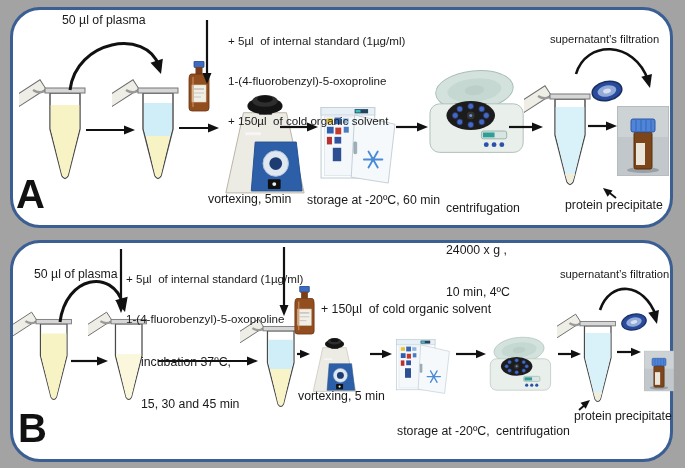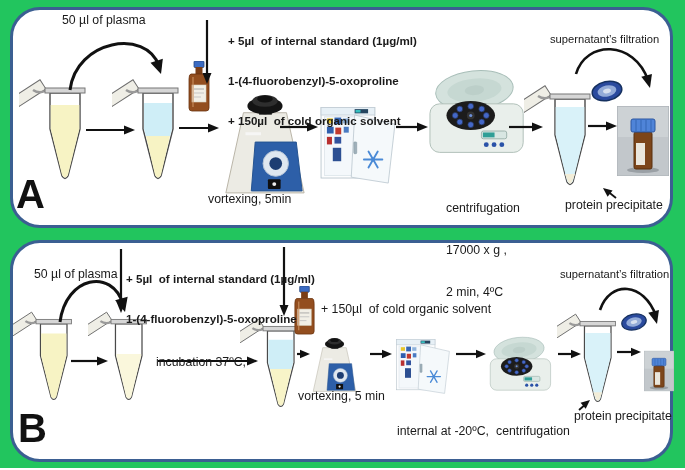--- a/index.html
+++ b/index.html
@@ -1,22 +1,22 @@
 <!DOCTYPE html>
 <html><head>
 <meta charset="utf-8">
 <style>
   html,body{margin:0;padding:0;background:#fff;}
-  #canvas{position:relative;width:685px;height:468px;background:#22c55e;overflow:hidden;}
+  #canvas{position:relative;width:685px;height:468px;background:#a3a3a3;overflow:hidden;}
   .panel{position:absolute;border:3px solid #3b5f92;border-radius:30px;background:#fff;z-index:1;box-sizing:border-box;}
   .dev{position:absolute;z-index:2;}
   #arrows{position:absolute;left:0;top:0;z-index:5;pointer-events:none;}
   .t{position:absolute;font-family:"Liberation Sans",sans-serif;color:#1a1a1a;white-space:pre;z-index:6;}
   .f12{font-size:12.3px;line-height:14px;}
-  .f11{font-size:11.6px;line-height:13.2px;font-weight:bold;}
+  .f11{font-size:11.6px;line-height:13.2px;}
   .f10{font-size:11.2px;line-height:12.6px;}
   .letter{font-family:"Liberation Sans",sans-serif;font-weight:bold;font-size:40px;color:#111;z-index:6;position:absolute;}
   sub{font-size:8px;}
 </style>
 </head>
 <body>
 
 <svg width="0" height="0" style="position:absolute" aria-hidden="true">
   <defs>
     <symbol id="sym-vortex" viewBox="0 0 90 105">
@@ -337,41 +337,43 @@
     </g>
   </svg>
 
   <div class="t f12" style="left:62px;top:13px">50 µl of plasma</div>
   <div class="t f11" style="left:228px;top:8px">
     <div>+ 5µl  of internal standard (1µg/ml)</div>
     <div>1-(4-fluorobenzyl)-5-oxoproline</div>
     <div>+ 150µl  of cold organic solvent</div>
   </div>
   <div class="t f12" style="left:208px;top:192px">vortexing, 5min</div>
+  <div class="t f12" style="left:307px;top:193px">storage at -20ºC, 60 min</div>
   <div class="t f12" style="left:446px;top:173px">
     <div>centrifugation</div>
-    <div>17000 x g ,</div>
-    <div>2 min, 4ºC</div>
+    <div>24000 x g ,</div>
+    <div>10 min, 4ºC</div>
   </div>
   <div class="t f10" style="left:550px;top:33px">supernatant’s filtration</div>
   <div class="t f12" style="left:565px;top:198px">protein precipitate</div>
   <div class="letter" style="left:16px;top:172px">A</div>
 
   <div class="t f12" style="left:34px;top:267px">50 µl of plasma</div>
   <div class="t f11" style="left:126px;top:246px">
     <div>+ 5µl  of internal standard (1µg/ml)</div>
     <div>1-(4-fluorobenzyl)-5-oxoproline</div>
   </div>
-  <div class="t f12" style="left:156px;top:327px">
+  <div class="t f12" style="left:141px;top:327px">
     <div>incubation 37ºC,</div>
+    <div>15, 30 and 45 min</div>
   </div>
   <div class="t f12" style="left:321px;top:302px">+ 150µl  of cold organic solvent</div>
   <div class="t f12" style="left:298px;top:389px">vortexing, 5 min</div>
   <div class="t f12" style="left:397px;top:396px">
-    <div>internal at -20ºC,</div>
+    <div>storage at -20ºC,</div>
     <div>60 min</div>
   </div>
   <div class="t f12" style="left:496px;top:396px">
     <div>centrifugation</div>
     <div>13000 x g,</div>
     
   </div>
   <div class="t f10" style="left:560px;top:268px">supernatant’s filtration</div>
   <div class="t f12" style="left:574px;top:409px">protein precipitate</div>
   <div class="letter" style="left:18px;top:406px">B</div>

